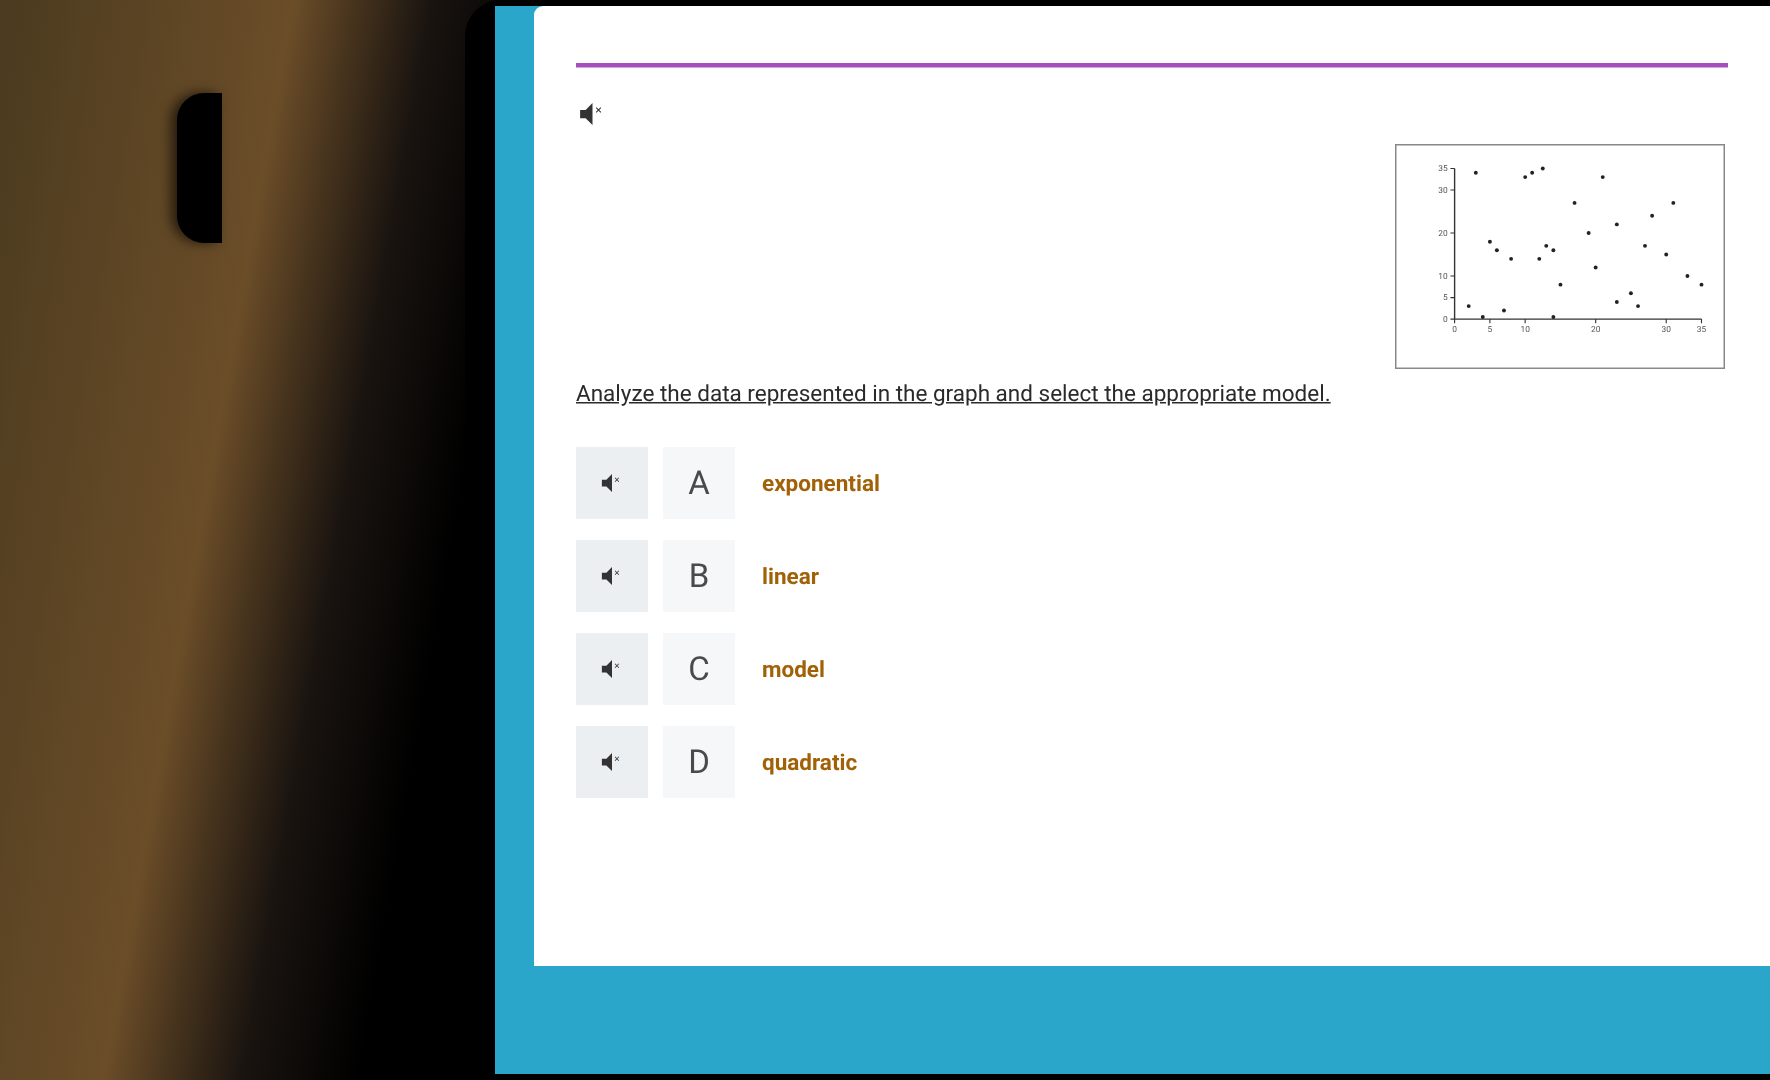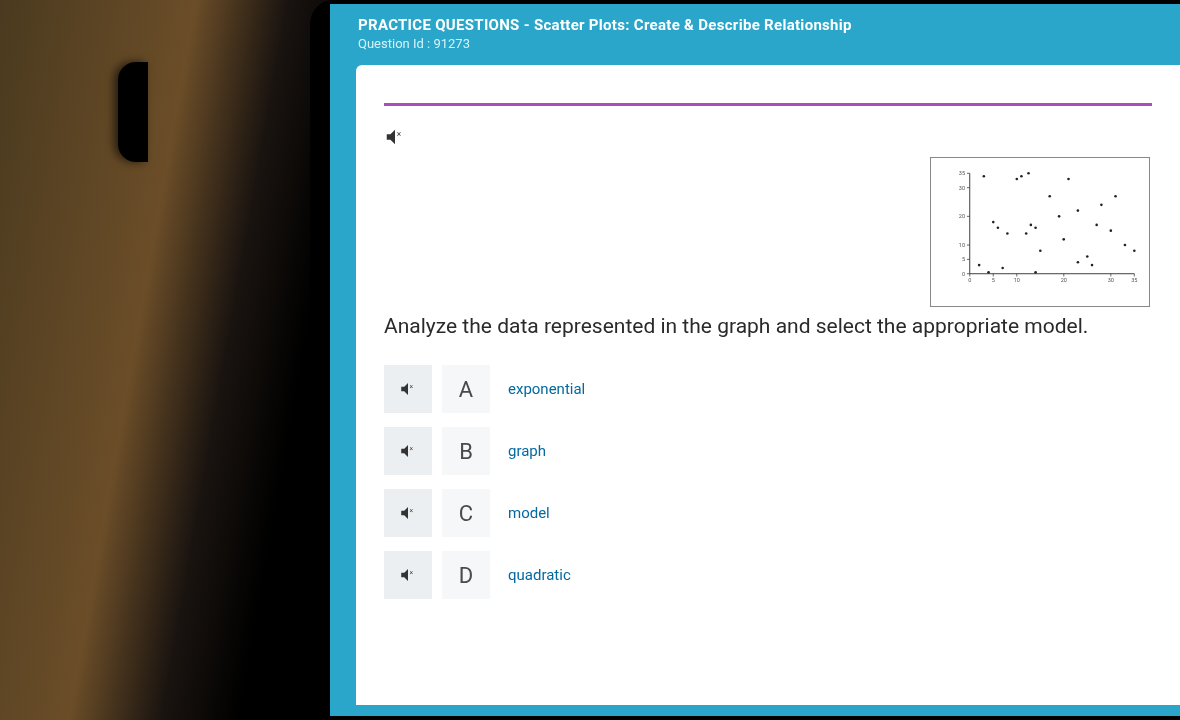--- a/index.html
+++ b/index.html
@@ -91,24 +91,25 @@
     background: #fff;
     padding: 6px 10px 12px 22px;
   }
   .scatter-inner {
     width: 100%;
     height: 100%;
     position: relative;
   }
   .scatter-inner svg { position: absolute; inset: 0; }
   .prompt-text {
-    font-size: 21px;
+    font-size: 15px;
     color: #2a2a2a;
     margin-top: 170px;
     margin-bottom: 24px;
+    text-decoration: underline;
   }
   .options {
     display: flex;
     flex-direction: column;
     gap: 8px;
   }
   .option {
     display: flex;
     align-items: center;
     height: 54px;
@@ -129,36 +130,33 @@
     display: flex;
     align-items: center;
     justify-content: center;
     font-size: 22px;
     color: #4a4a4a;
     margin-right: 18px;
     font-weight: 400;
   }
   .opt-text {
     font-size: 15px;
-    color: #0369a1;
+    color: #a16207;
+    font-weight: bold;
   }
   .speaker-svg { fill: #333; }
 </style>
 </head>
 <body>
 
 <div class="bg-gradient"></div>
 <div class="notch"></div>
 <div class="tablet-frame"></div>
 
 <div class="screen">
-  <div class="header">
-    <div class="header-title">PRACTICE QUESTIONS - Scatter Plots: Create &amp; Describe Relationship</div>
-    <div class="header-sub">Question Id : 91273</div>
-  </div>
 
   <div class="card">
     <div class="purple-line"></div>
 
     <div class="speaker-row">
       <span class="speaker-icon">
         <svg viewBox="0 0 24 24" class="speaker-svg">
             <path d="M3 9v6h4l5 5V4L7 9H3z"></path>
             <text x="14" y="12" font-size="9" fill="#333">×</text>
           </svg>
@@ -247,21 +245,21 @@
         <div class="opt-text">exponential</div>
       </div>
       <div class="option">
         <div class="opt-speaker">
           <svg width="20" height="18" viewBox="0 0 24 24" class="speaker-svg">
               <path d="M3 9v6h4l5 5V4L7 9H3z"></path>
               <text x="14" y="12" font-size="9" fill="#333">×</text>
             </svg>
         </div>
         <div class="opt-letter">B</div>
-        <div class="opt-text">graph</div>
+        <div class="opt-text">linear</div>
       </div>
       <div class="option">
         <div class="opt-speaker">
           <svg width="20" height="18" viewBox="0 0 24 24" class="speaker-svg">
               <path d="M3 9v6h4l5 5V4L7 9H3z"></path>
               <text x="14" y="12" font-size="9" fill="#333">×</text>
             </svg>
         </div>
         <div class="opt-letter">C</div>
         <div class="opt-text">model</div>

